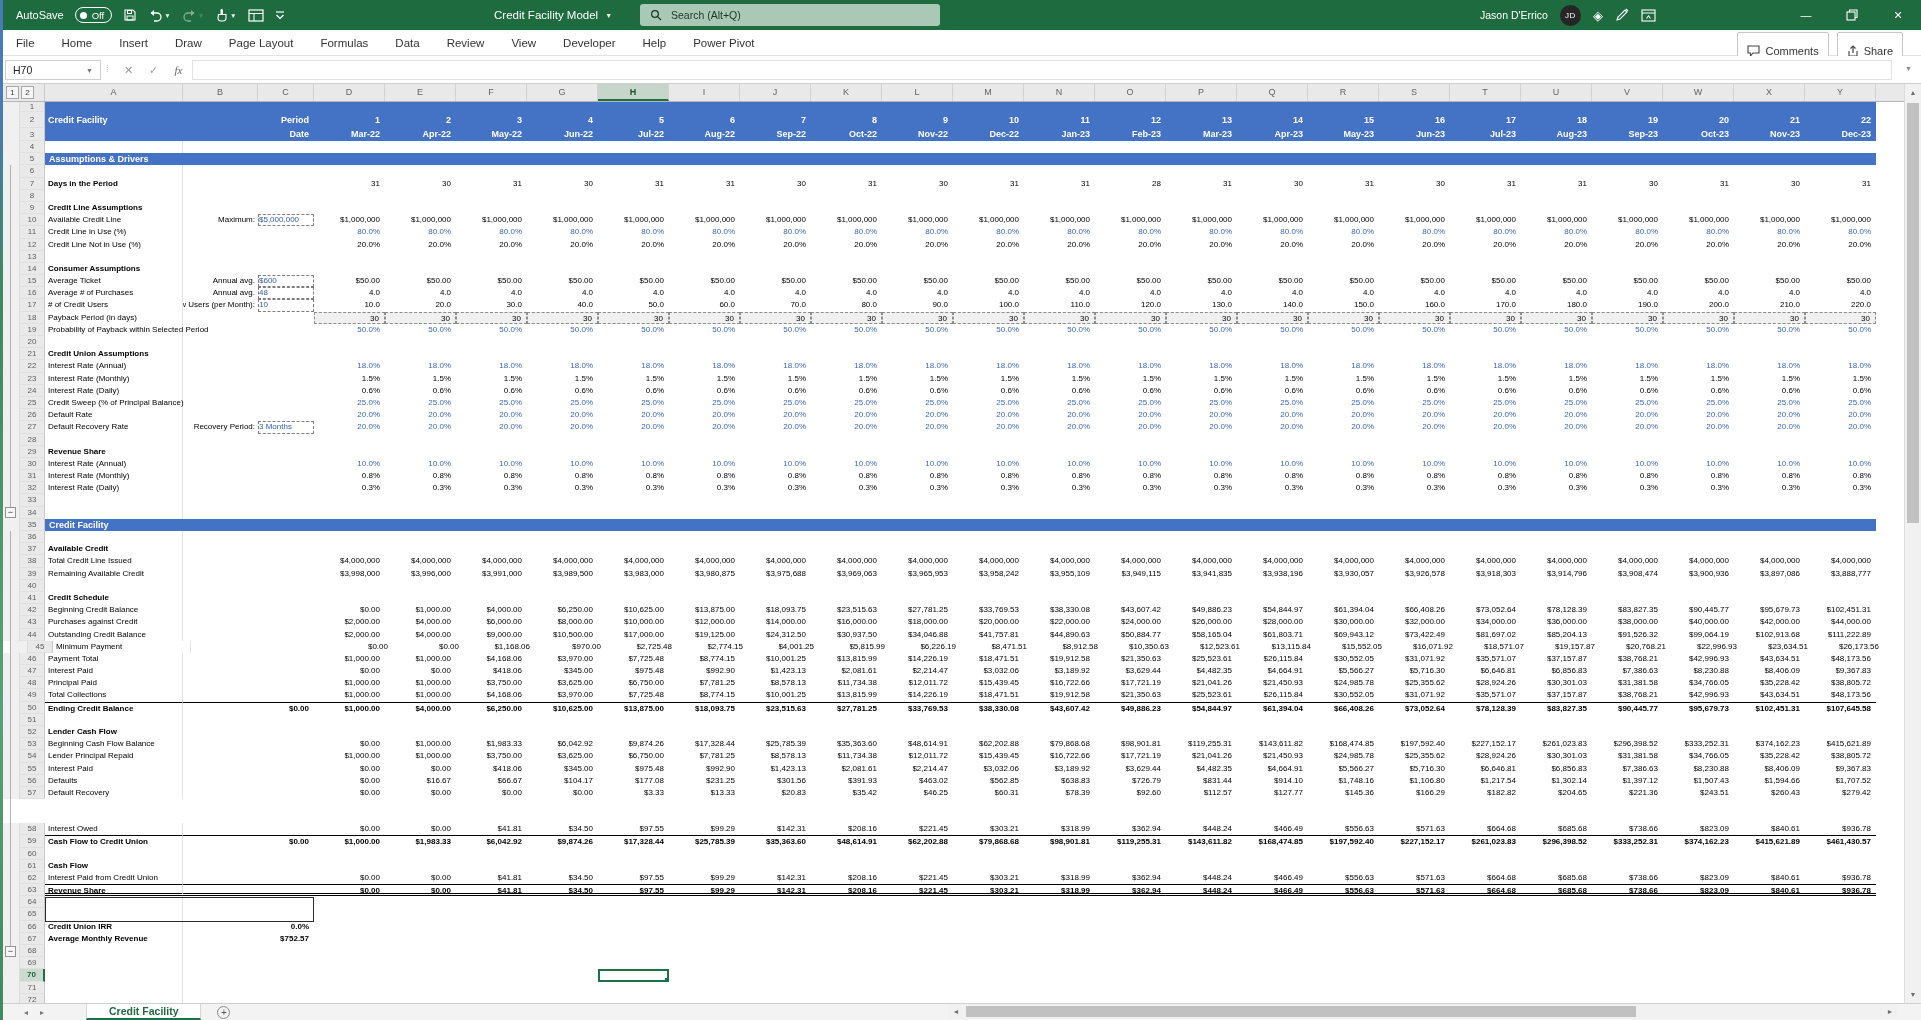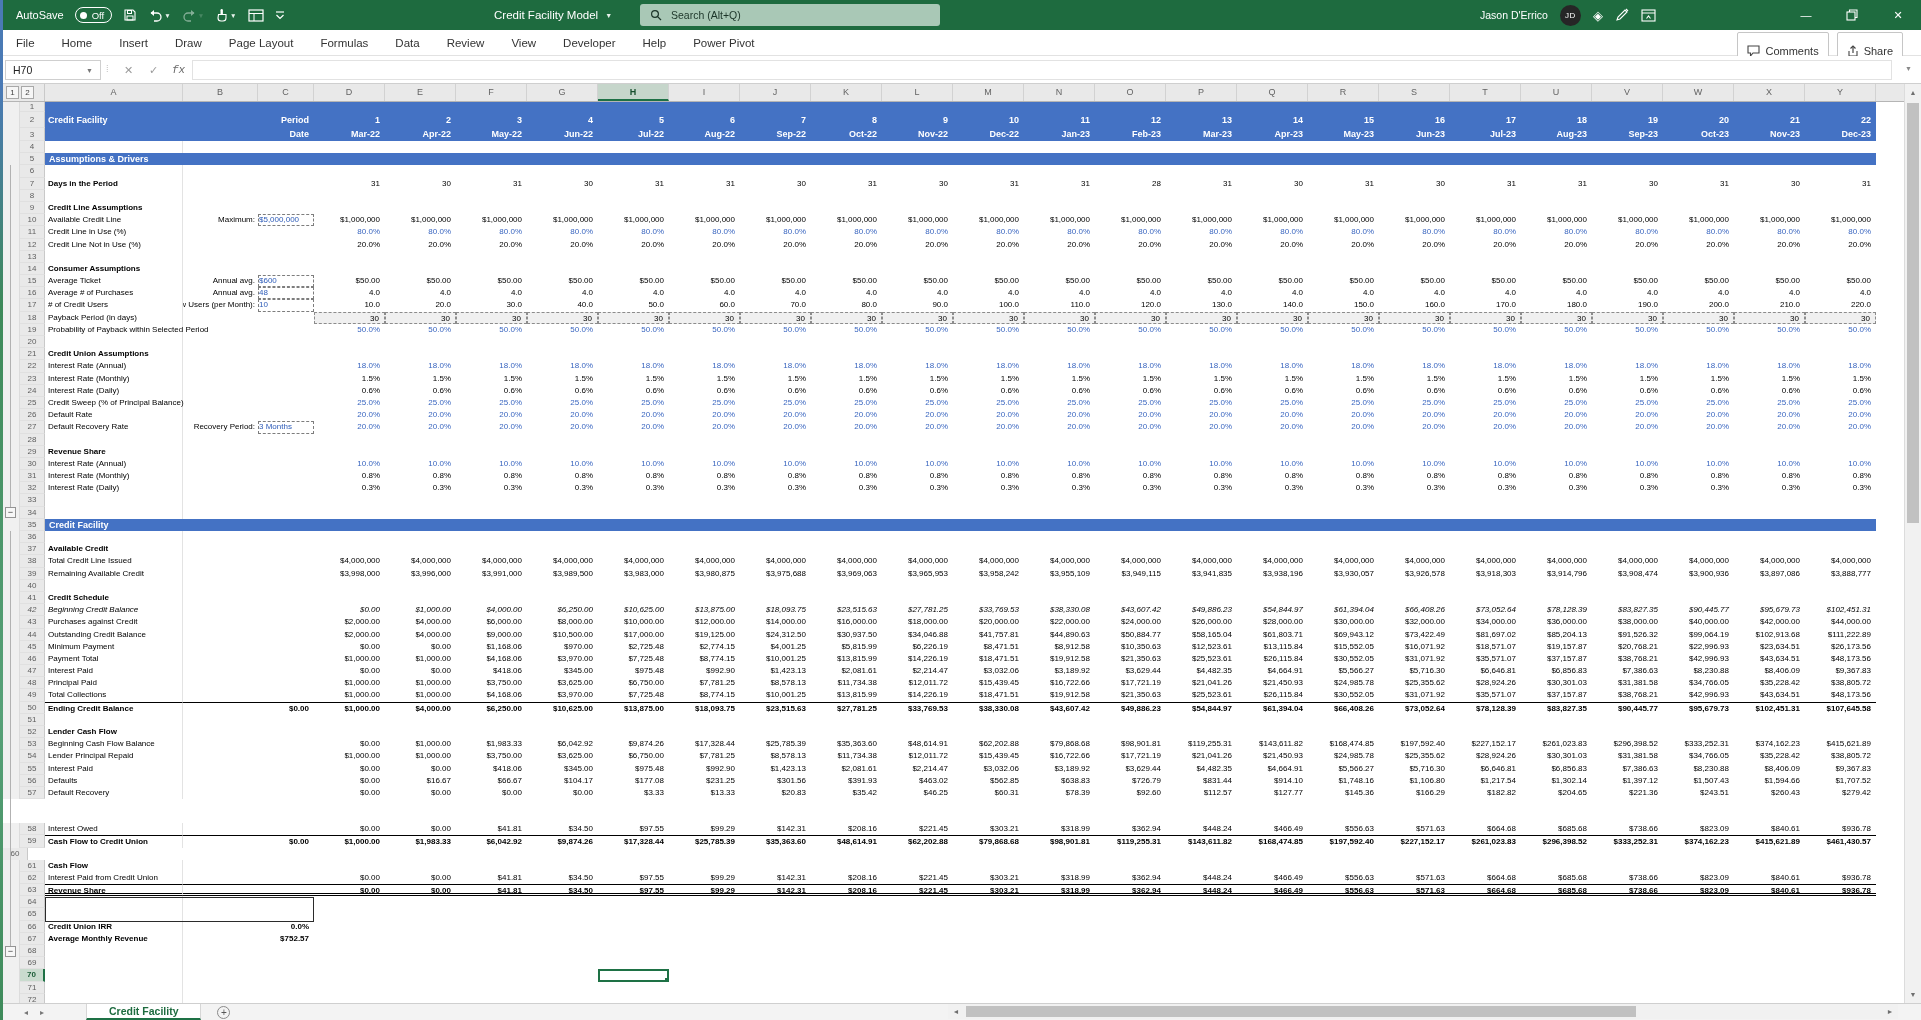--- a/index.html
+++ b/index.html
@@ -29,21 +29,21 @@
 #tabs{display:flex;gap:27px;padding-left:16px;align-items:center;height:100%;font-size:11.5px;color:#333}
 #rbuttons{position:absolute;right:18px;top:2px;display:flex;gap:8px}
 .rbtn{height:38px;border:1px solid #c6c6c6;border-radius:2px;display:flex;align-items:center;gap:5px;padding:0 9px;font-size:11px;color:#333;background:#fff}
 
 #fbar{position:absolute;top:56px;left:0;width:1921px;height:28px;background:#fff;border-bottom:1px solid #cfcfcf}
 #namebox{position:absolute;left:5px;top:4px;width:96px;height:20px;border:1px solid #cfcfcf;display:flex;align-items:center;padding:0 7px;font-size:10.5px;color:#222;background:#fff}
 #namebox .dd{margin-left:auto;font-size:7px;color:#777}
 #fdots{position:absolute;left:106px;top:8px;color:#bbb;font-size:9px}
 #fbtns{position:absolute;left:116px;top:4px;height:20px;display:flex;align-items:center}
 .fbtn{width:25px;text-align:center;color:#9a9a9a;font-size:11px}
-#fxlbl{font-family:Liberation Mono, monospace;font-style:italic;color:#6a6a6a;font-size:11px}
+#fxlbl{font-family:Liberation Serif, serif;font-style:italic;color:#6a6a6a;font-size:11px}
 #finput{position:absolute;left:192px;top:4px;width:1700px;height:20px;border:1px solid #e2e2e2;background:#fff}
 #fcollapse{position:absolute;left:1905px;top:9px;color:#888;font-size:7px}
 
 #colhead{position:absolute;left:3px;top:84px;width:1901px;height:18px;background:#e9e9e9;border-bottom:1px solid #b5b5b5;display:flex}
 #corner{width:42px;flex:none;border-right:1px solid #c9c9c9;display:flex;align-items:center;gap:2px;padding-left:3px}
 .olbtn{width:13px;height:13px;border:1px solid #a8a8a8;background:#f6f6f6;font-size:8px;line-height:11px;text-align:center;color:#444}
 .ch{flex:none;line-height:17px;text-align:center;font-size:9px;color:#636363;border-right:1px solid #d2d2d2}
 .ch.a{width:138px}.ch.b{width:75px}.ch.c{width:56px}.ch.d{width:71px}
 .ch.active{background:#c6d6cb;border-bottom:2px solid #1e7145;color:#174f2e;font-weight:bold}
 .chfill{flex:1}
@@ -1408,21 +1408,21 @@
       <span class="cd num"></span>
       <span class="cd num"></span>
       <span class="cd num"></span>
       <span class="cd num"></span>
       <span class="cd num"></span>
       <span class="cd num"></span>
       <span class="cd num"></span>
       <span class="cd num"></span>
       <span class="cd num"></span>
     </div>
-    <div class="row" style="height: 12.2px; line-height: 12.2px; font-style: italic;">
+    <div class="row" style="height: 12.2px; line-height: 12.2px;">
       <span class="gut"></span>
       <span class="rn">42</span>
       <span class="ca">Beginning Credit Balance</span>
       <span class="cb"></span>
       <span class="cc num"></span>
       <span class="cd num">$0.00</span>
       <span class="cd num">$1,000.00</span>
       <span class="cd num">$4,000.00</span>
       <span class="cd num">$6,250.00</span>
       <span class="cd num">$10,625.00</span>
@@ -1495,21 +1495,21 @@
       <span class="cd num">$61,803.71</span>
       <span class="cd num">$69,943.12</span>
       <span class="cd num">$73,422.49</span>
       <span class="cd num">$81,697.02</span>
       <span class="cd num">$85,204.13</span>
       <span class="cd num">$91,526.32</span>
       <span class="cd num">$99,064.19</span>
       <span class="cd num">$102,913.68</span>
       <span class="cd num">$111,222.89</span>
     </div>
-    <div class="row" style="height: 12.2px; line-height: 12.2px;">
+    <div class="row" style="height: 12.2px; line-height: 12.2px; padding-left: 8px;">
       <span class="gut"></span>
       <span class="rn">45</span>
       <span class="ca">Minimum Payment</span>
       <span class="cb"></span>
       <span class="cc num"></span>
       <span class="cd num">$0.00</span>
       <span class="cd num">$0.00</span>
       <span class="cd num">$1,168.06</span>
       <span class="cd num">$970.00</span>
       <span class="cd num">$2,725.48</span>
@@ -1930,21 +1930,21 @@
       <span class="cd num bold t">$168,474.85</span>
       <span class="cd num bold t">$197,592.40</span>
       <span class="cd num bold t">$227,152.17</span>
       <span class="cd num bold t">$261,023.83</span>
       <span class="cd num bold t">$296,398.52</span>
       <span class="cd num bold t">$333,252.31</span>
       <span class="cd num bold t">$374,162.23</span>
       <span class="cd num bold t">$415,621.89</span>
       <span class="cd num bold t">$461,430.57</span>
     </div>
-    <div class="row" style="height: 12.2px; line-height: 12.2px; flex-direction: column;">
+    <div class="row" style="height: 12.2px; line-height: 12.2px;">
       <span class="gut"></span>
       <span class="rn">60</span>
       <span class="ca"></span>
       <span class="cb"></span>
       <span class="cc num"></span>
       <span class="cd num"></span>
       <span class="cd num"></span>
       <span class="cd num"></span>
       <span class="cd num"></span>
       <span class="cd num"></span>

